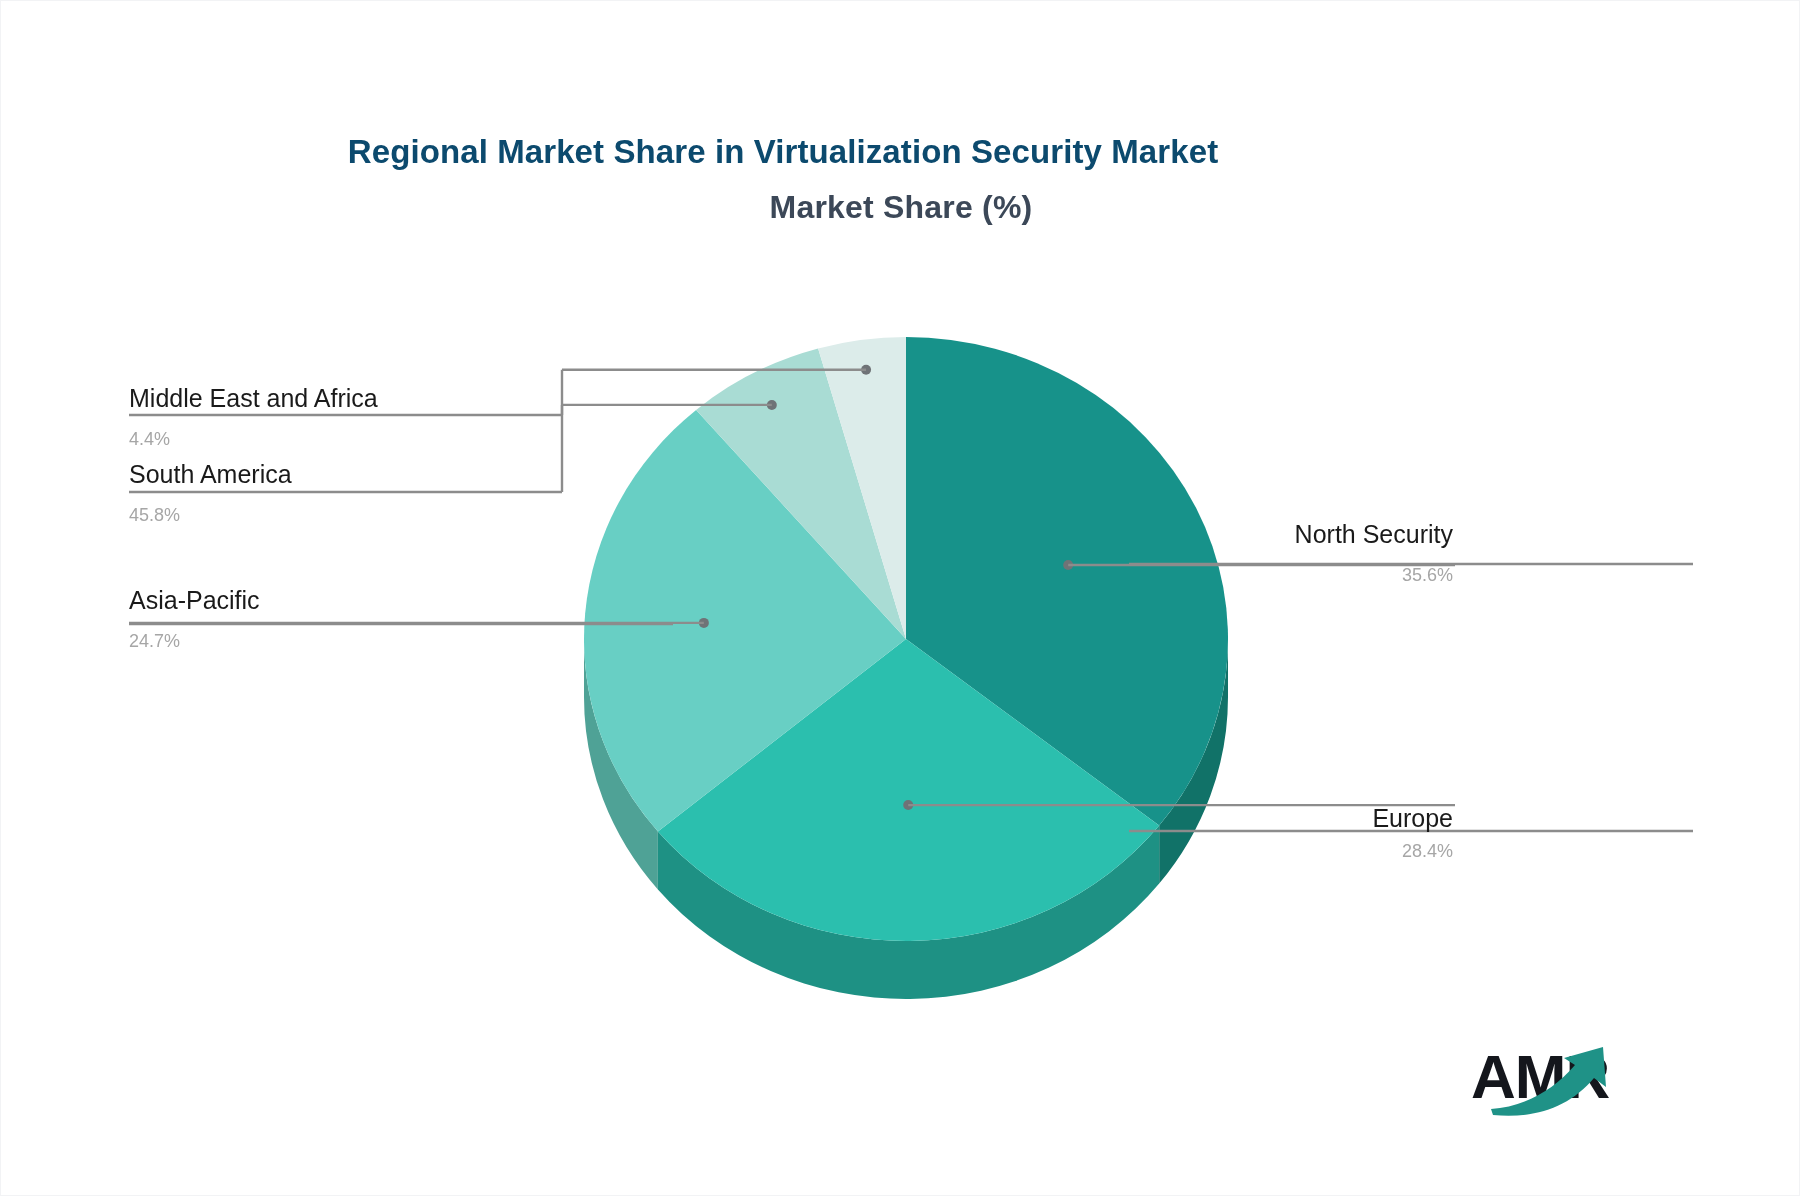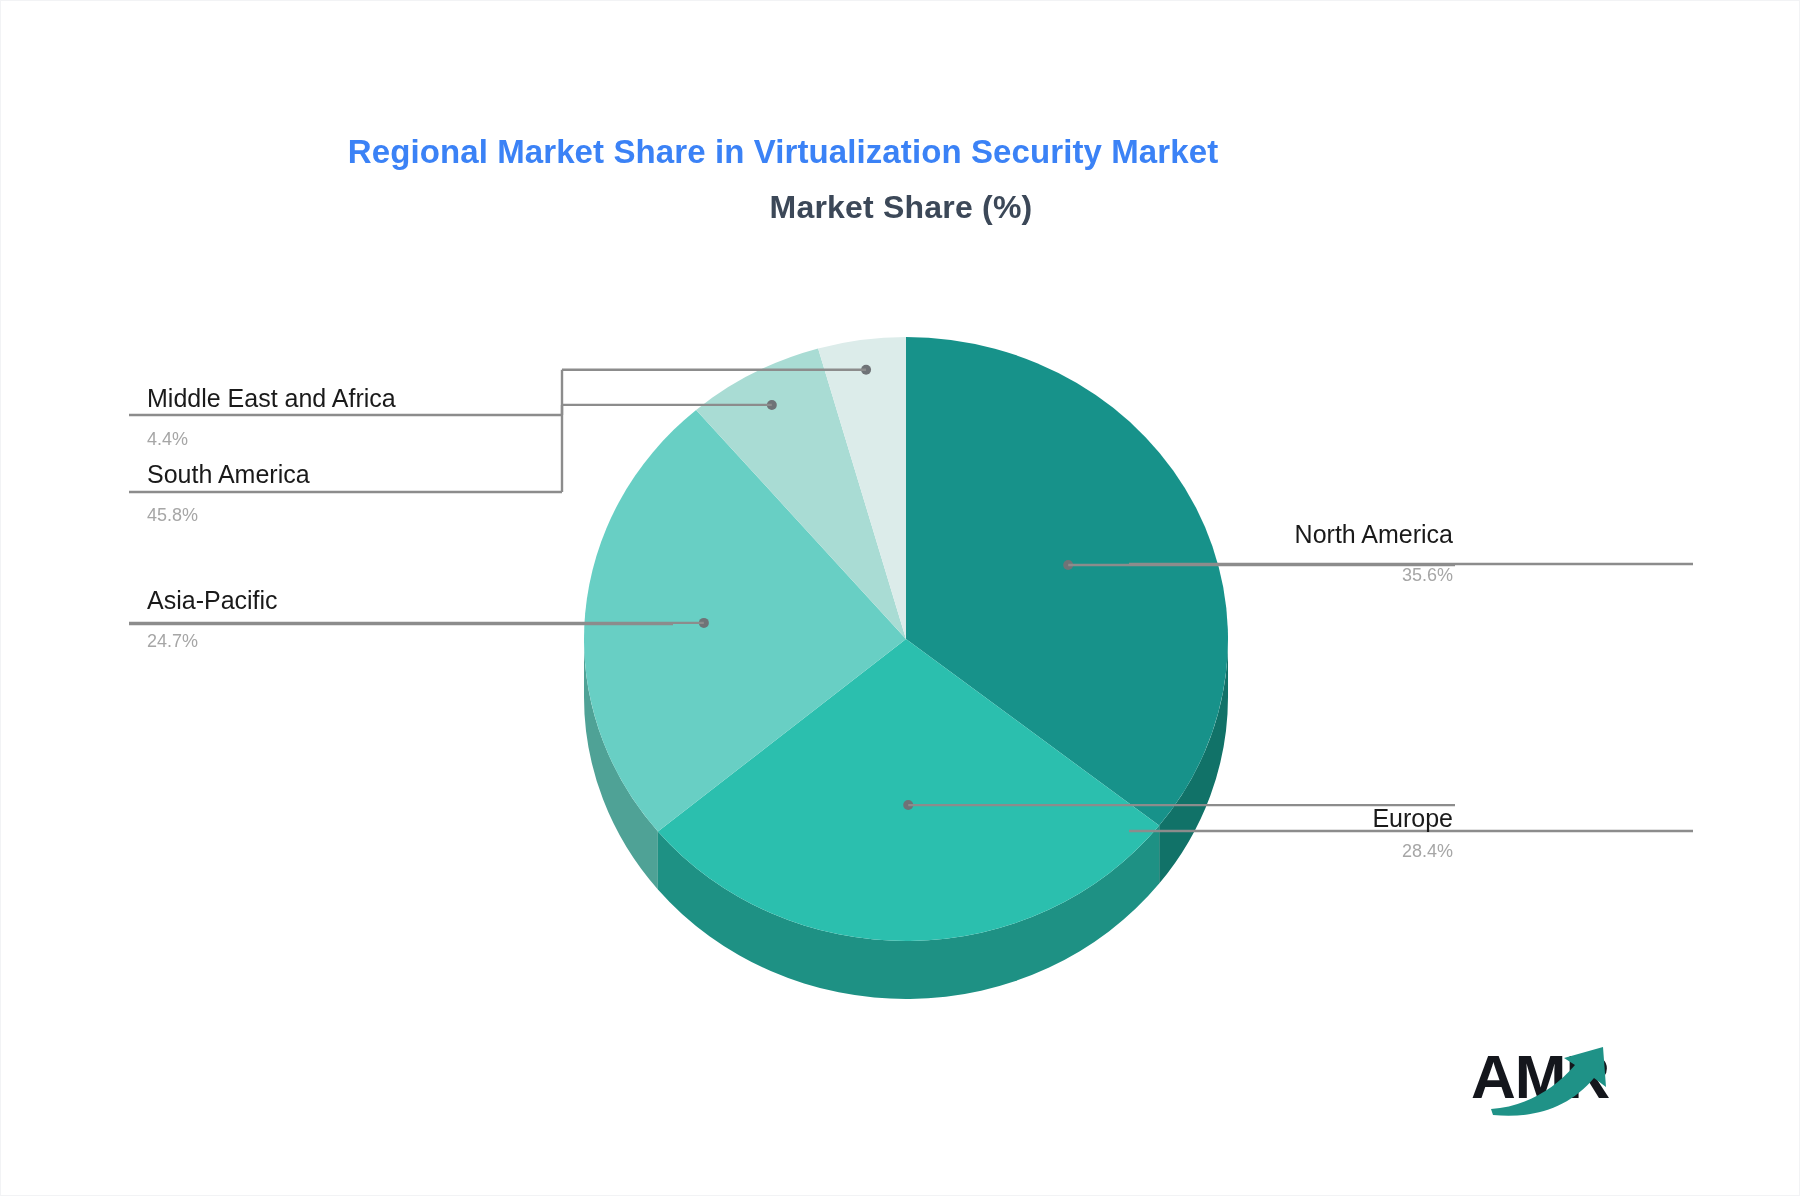--- a/index.html
+++ b/index.html
@@ -20,21 +20,21 @@
     overflow: hidden;
   }
   #chart-title {
     position: absolute;
     top: 132px;
     left: 0;
     width: 1564px;
     text-align: center;
     font-size: 33px;
     font-weight: bold;
-    color: #3b82f6;
+    color: #0c4a6e;
     letter-spacing: 0.1px;
     font-family: "Liberation Sans", sans-serif;
   }
   #chart-subtitle {
     position: absolute;
     top: 188px;
     left: 0;
     width: 1800px;
     text-align: center;
     font-size: 32px;
@@ -56,21 +56,21 @@
   .callout-name {
     font-size: 25px;
     color: #1a1a1a;
     line-height: 31px;
   }
   .callout-value {
     font-size: 18px;
     color: #a6a6a6;
     line-height: 31px;
   }
-  .cl-left { text-align: left; margin-left: 18px; }
+  .cl-left { text-align: left; }
   .cl-right { text-align: right; }
   #amr-logo {
     position: absolute;
     left: 1470px;
     top: 1030px;
     width: 190px;
     height: 90px;
   }
   #amr-text {
     position: absolute;
@@ -119,21 +119,21 @@
         <line x1="865.0683737595915" y1="368.7925844956502" x2="561" y2="368.7925844956502" stroke="#8c8c8c" stroke-width="2.4"></line>
         <line x1="561" y1="368.7925844956502" x2="561" y2="414" stroke="#8c8c8c" stroke-width="2.4"></line>
         <line x1="561" y1="414" x2="128" y2="414" stroke="#8c8c8c" stroke-width="2.4"></line>
         <line x1="1128" y1="563" x2="1692" y2="563" stroke="#8c8c8c" stroke-width="2.4"></line>
         <line x1="1128" y1="830" x2="1692" y2="830" stroke="#8c8c8c" stroke-width="2.4"></line>
         <line x1="128" y1="623" x2="672" y2="623" stroke="#8c8c8c" stroke-width="2.4"></line>
       </g>
   </svg>
 
   <div class="callout-label cl-right" style="right:346px; top:518px;">
-    <div class="callout-name">North America</div>
+    <div class="callout-name">North Security</div>
   </div>
   <div class="callout-label cl-right" style="right:346px; top:559px;">
     <div class="callout-value">35.6%</div>
   </div>
 
   <div class="callout-label cl-right" style="right:346px; top:802px;">
     <div class="callout-name">Europe</div>
   </div>
   <div class="callout-label cl-right" style="right:346px; top:835px;">
     <div class="callout-value">28.4%</div>

